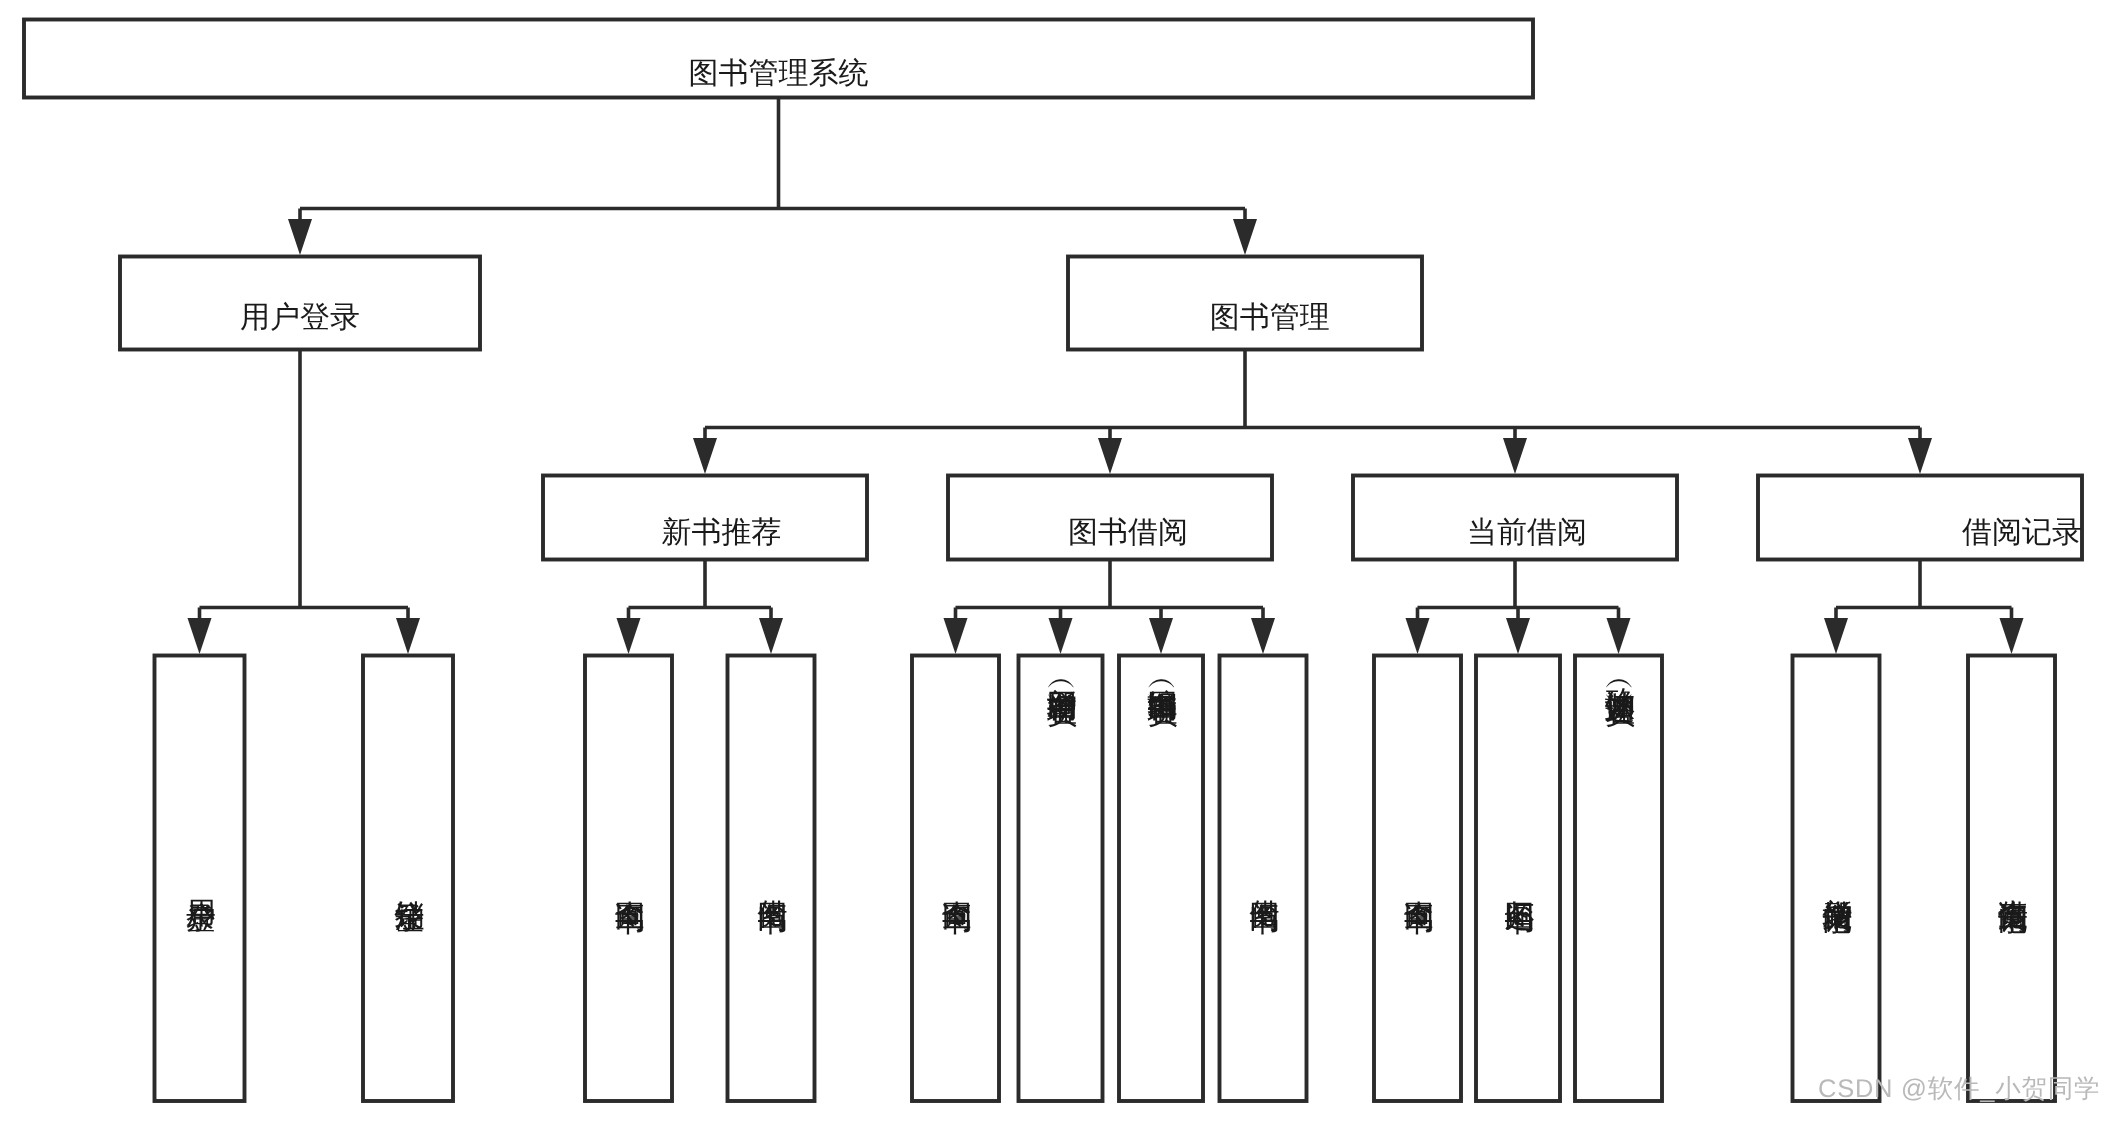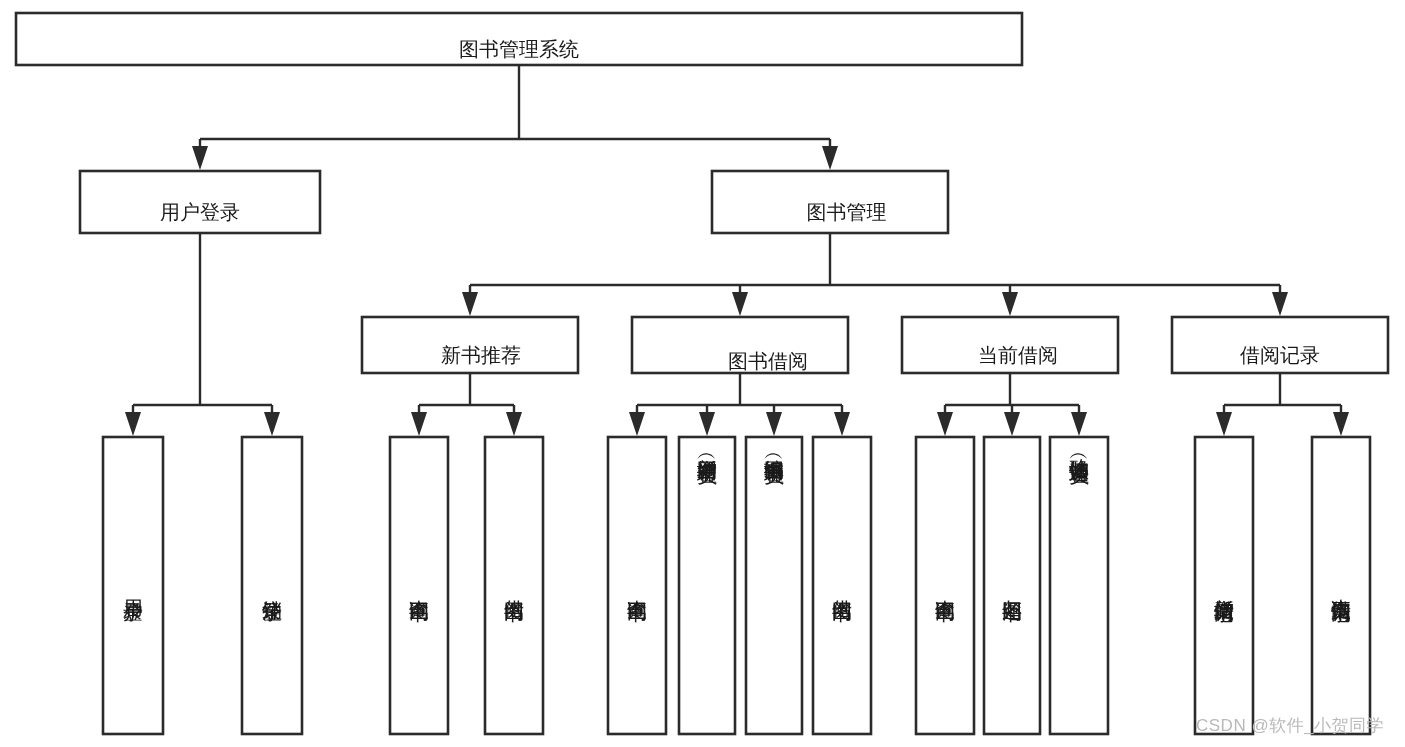--- a/index.html
+++ b/index.html
@@ -32,20 +32,21 @@
     display:flex;align-items:center;justify-content:center;
     pointer-events:none;
   }
   .node-label.vtop{align-items:flex-start;padding-top:6px;}
   .watermark{
     position:absolute;
     font-size:17px;
     color:#b9b9b9;
     white-space:nowrap;
     letter-spacing:0.5px;
+    padding-left:16px;
   }
 </style>
 </head>
 <body>
 
 <div id="diagram-root">
   <svg id="tree" viewBox="0 0 1405 747" preserveAspectRatio="none">
     <g id="edge-layer">
         <path d="M 519 65 L 519 139" class="conn"></path>
         <path d="M 200 139 L 830 139" class="conn"></path>
@@ -129,27 +130,27 @@
       </div>
       <div class="node-label" style="left: 80px; top: 171px; width: 240px; height: 62px;">
         <span class="label-h">用户登录</span>
       </div>
       <div class="node-label" style="left: 712px; top: 171px; width: 269px; height: 62px;">
         <span class="label-h">图书管理</span>
       </div>
       <div class="node-label" style="left: 373px; top: 317px; width: 216px; height: 56px;">
         <span class="label-h">新书推荐</span>
       </div>
-      <div class="node-label" style="left: 660px; top: 317px; width: 216px; height: 56px; align-items: flex-end;">
+      <div class="node-label" style="left: 644px; top: 317px; width: 216px; height: 56px;">
         <span class="label-h">图书借阅</span>
       </div>
       <div class="node-label" style="left: 902px; top: 317px; width: 232px; height: 56px;">
         <span class="label-h">当前借阅</span>
       </div>
-      <div class="node-label" style="left: 1172px; top: 317px; width: 216px; height: 56px;">
+      <div class="node-label" style="left: 1172px; top: 317px; width: 216px; height: 56px; justify-content: flex-end;">
         <span class="label-h">借阅记录</span>
       </div>
       <div class="node-label" style="left: 103px; top: 437px; width: 60px; height: 297px;">
         <span class="label-v">用户登录</span>
       </div>
       <div class="node-label" style="left: 242px; top: 437px; width: 60px; height: 297px;">
         <span class="label-v">注销登录</span>
       </div>
       <div class="node-label" style="left: 390px; top: 437px; width: 58px; height: 297px;">
         <span class="label-v">查询图书</span>

